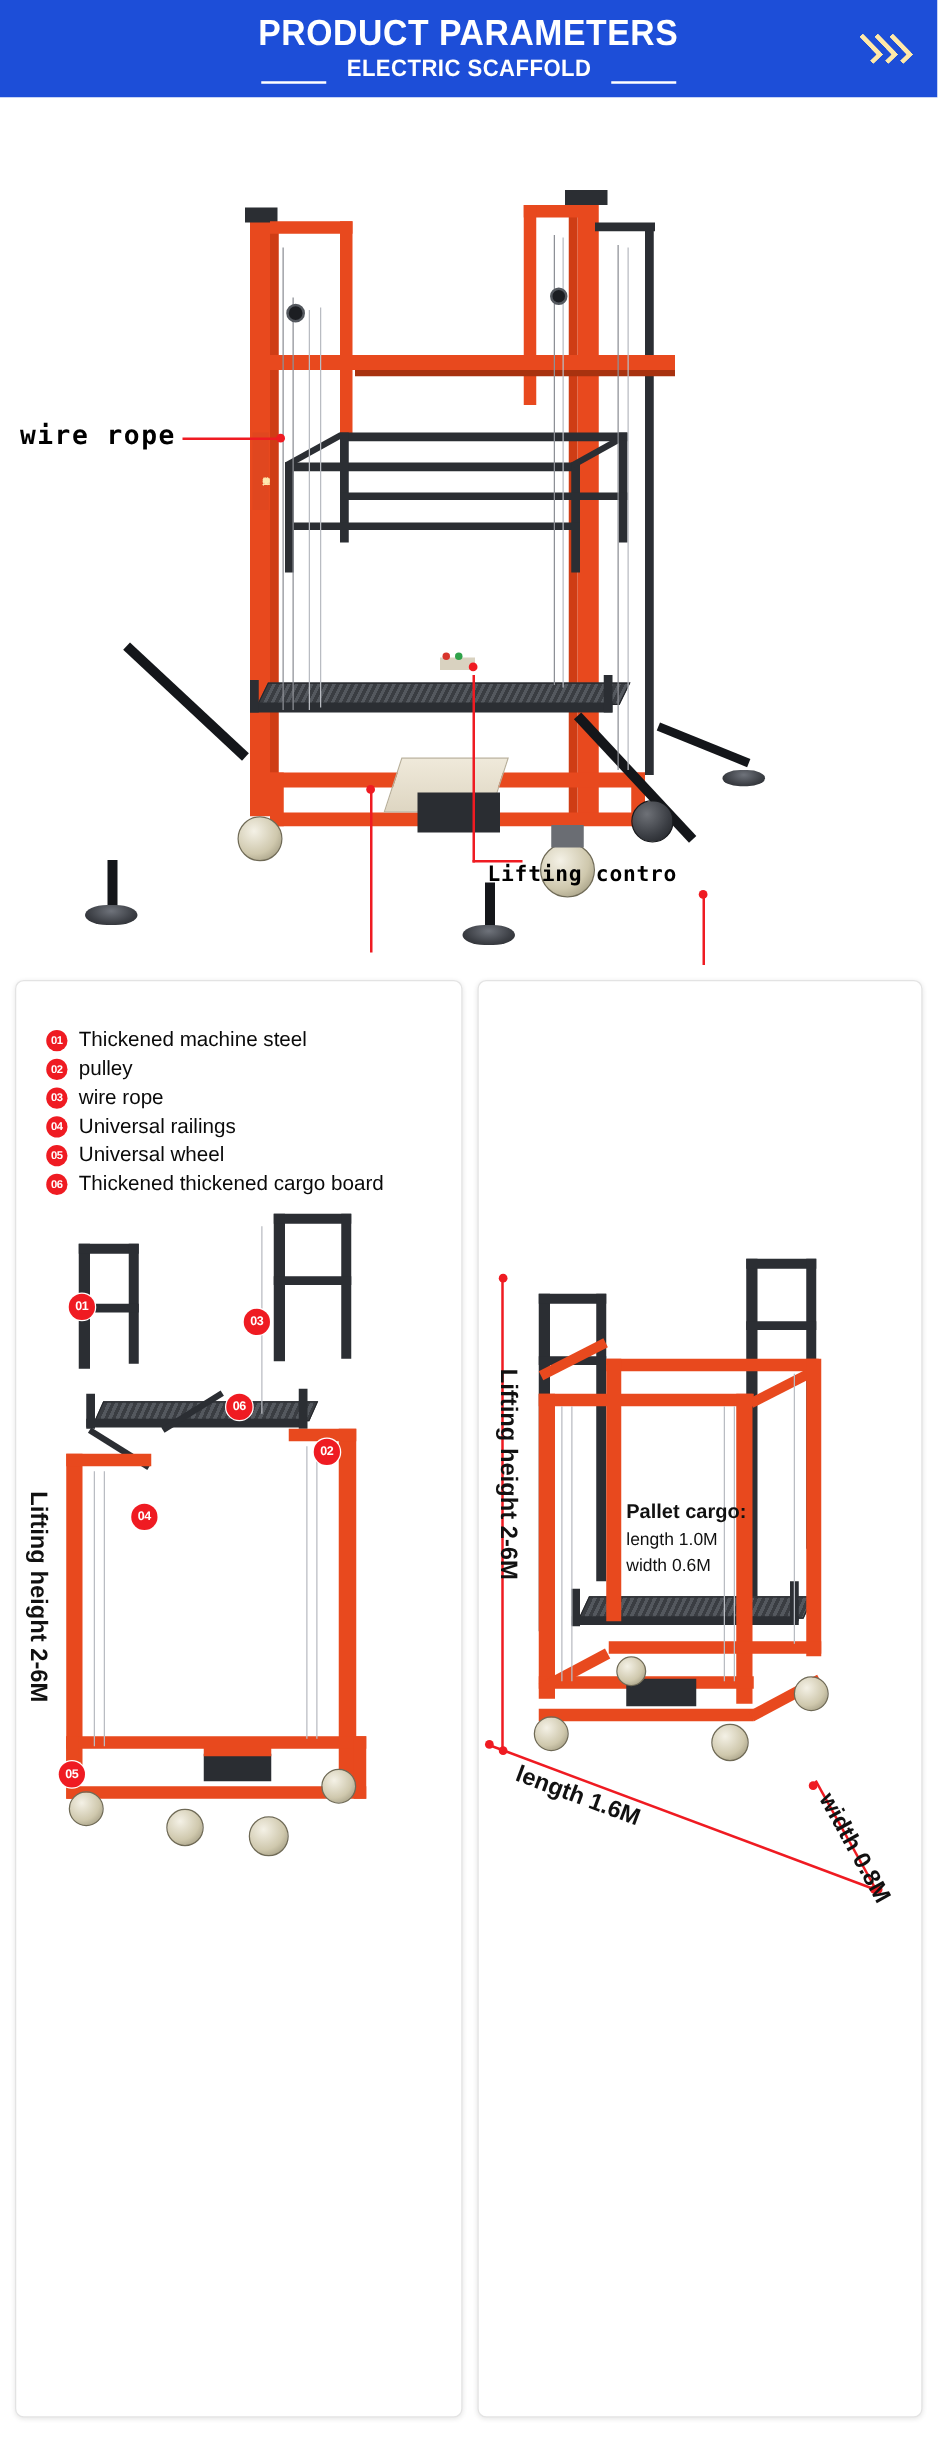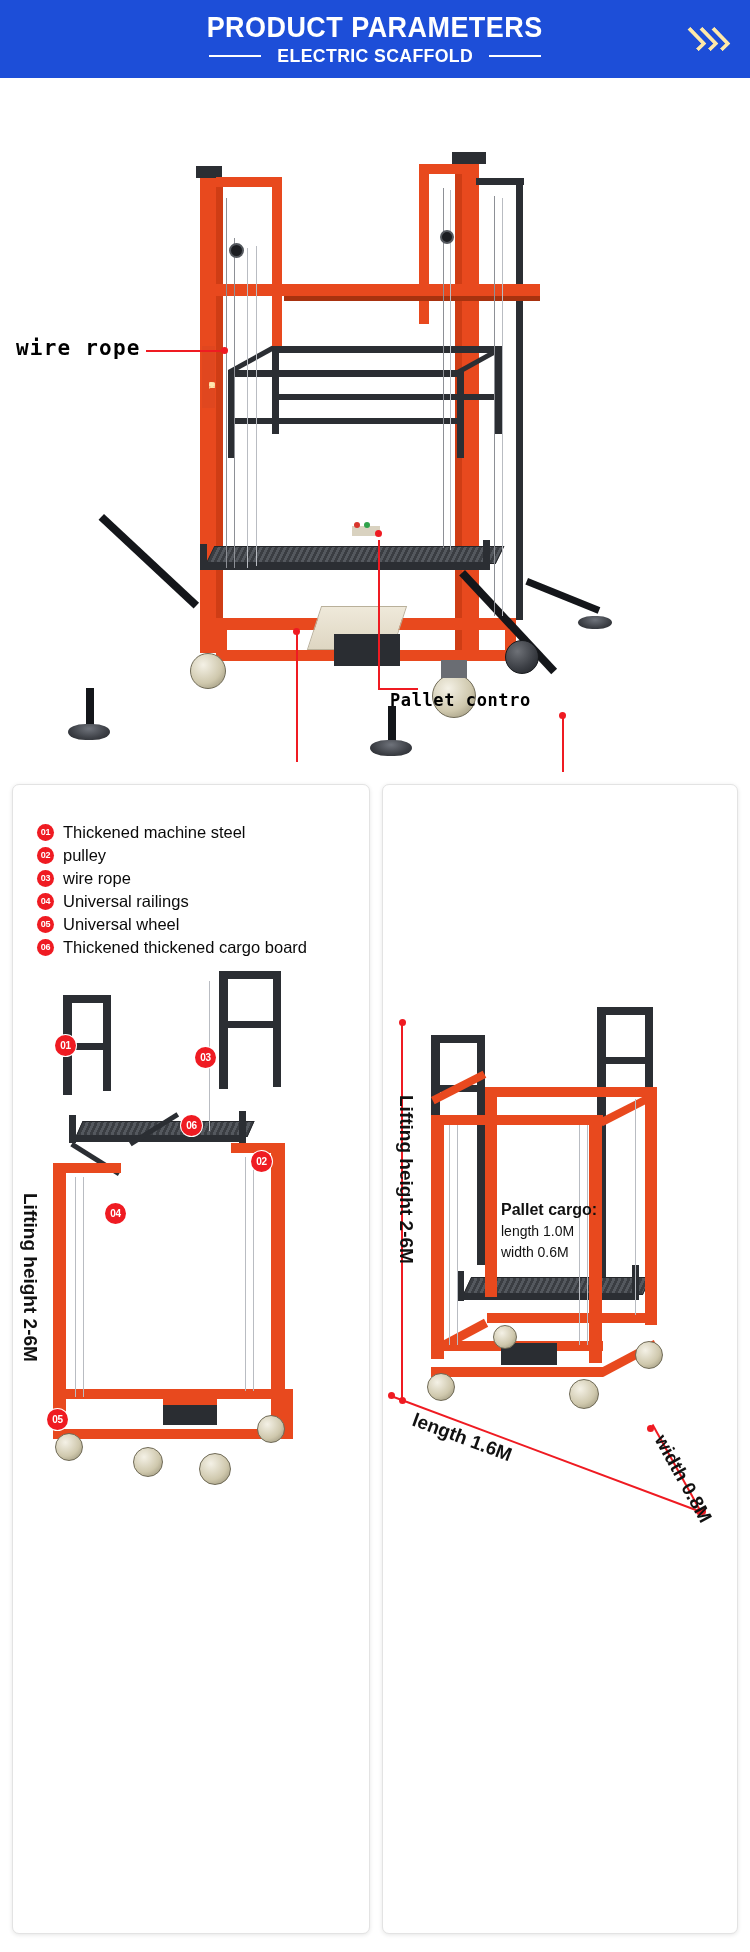--- a/index.html
+++ b/index.html
@@ -24,21 +24,21 @@
   }
   .banner-title {
     color:#ffffff;
     font-family:"Liberation Sans", sans-serif;
     font-size:29px; font-weight:bold; letter-spacing:0.5px;
     line-height:33px;
     transform:scaleX(0.93);
     white-space:nowrap;
   }
   .banner-sub-row {
-    display:flex; align-items:center; gap:9px; margin-top:1px;
+    display:flex; align-items:flex-end; gap:9px; margin-top:1px;
   }
   .rule { display:block; width:52px; height:2px; background:#ffffff; }
   .banner-sub {
     color:#ffffff; font-size:19px; font-weight:bold;
     letter-spacing:0.4px; white-space:nowrap;
     transform:scaleX(0.93);
   }
   .chevrons {
     position:absolute; right:26px; top:50%; transform:translateY(-50%);
     display:flex; gap:1px;
@@ -282,21 +282,21 @@
   <div class="sticker" style="left:202px;top:268px;width:13px;height:62px;">专业生产电动脚手架</div>
 
   <div style="position:absolute;left:352px;top:448px;width:28px;height:10px;background:#d9d2c0;border:1px solid #9d9madd;"></div>
   <div style="position:absolute;left:354px;top:444px;width:6px;height:6px;border-radius:50%;background:#d8352c;"></div>
   <div style="position:absolute;left:364px;top:444px;width:6px;height:6px;border-radius:50%;background:#2fa24a;"></div>
 
   <div class="callout" style="left:16px;top:258px;">wire rope</div>
   <div class="lead" style="left:146px;top:272px;width:78px;height:2px;"></div>
   <div class="dot" style="left:221px;top:269px;"></div>
 
-  <div class="callout small" style="left:390px;top:612px;">Pallet contro</div>
+  <div class="callout small" style="left:390px;top:612px;">Lifting contro</div>
   <div class="lead" style="left:378px;top:462px;width:2px;height:150px;"></div>
   <div class="lead" style="left:378px;top:610px;width:40px;height:2px;"></div>
   <div class="dot" style="left:375px;top:452px;"></div>
 
   <div class="callout" style="left:150px;top:805px;">Thickened steel</div>
   <div class="lead" style="left:296px;top:554px;width:2px;height:130px;"></div>
   <div class="dot" style="left:293px;top:550px;"></div>
 
   <div class="callout" style="left:490px;top:818px;">Castor wheel</div>
   <div class="lead" style="left:562px;top:638px;width:2px;height:175px;"></div>

